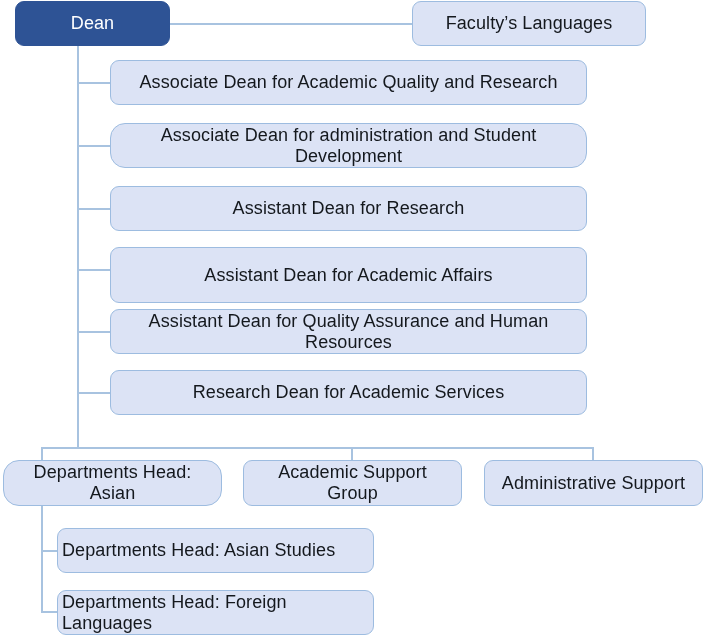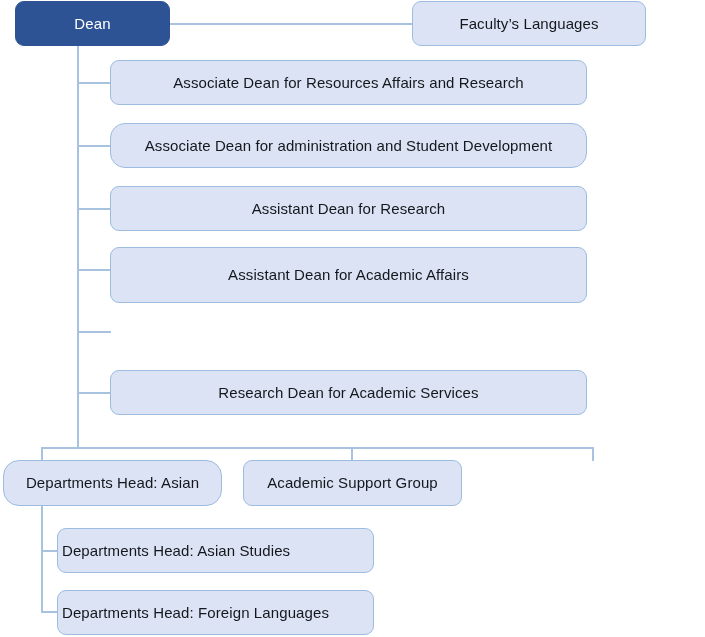--- a/index.html
+++ b/index.html
@@ -23,21 +23,21 @@
   .line-h { height: 2px; }
   .line-v { width: 2px; }
 
   
   .node {
     position: absolute;
     box-sizing: border-box;
     border-radius: 9px;
     display: flex;
     align-items: center;
-    font-size: 15px;
+    font-size: 18px;
     letter-spacing: 0.1px;
     line-height: 1.15;
   }
   .node-light {
     background: #DCE3F5;
     border: 1.4px solid #9DBCE0;
     color: #14181d;
   }
   .node-root {
     background: #2E5395;
@@ -82,48 +82,54 @@
 
   <div class="node node-root align-center" style="left:15px; top:1px; width:155px; height:45px;">
     <span>Dean</span>
   </div>
 
   <div class="node node-light align-center" style="left:412px; top:1px; width:234px; height:45px;">
     <span>Faculty’s Languages</span>
   </div>
 
   <div class="node node-light align-center" style="left:110px; top:60px; width:477px; height:45px;">
-    <span>Associate Dean for Resources Affairs and Research</span>
+    <span>Associate Dean for Academic Quality and Research</span>
   </div>
 
   <div class="node node-light align-center" style="left:110px; top:123px; width:477px; height:45px;border-radius:15px;">
     <span>Associate Dean for administration and Student Development</span>
   </div>
 
   <div class="node node-light align-center" style="left:110px; top:186px; width:477px; height:45px;">
     <span>Assistant Dean for Research</span>
   </div>
 
   <div class="node node-light align-center" style="left:110px; top:247px; width:477px; height:56px;">
     <span>Assistant Dean for Academic Affairs</span>
   </div>
 
+  <div class="node node-light align-center" style="left:110px; top:309px; width:477px; height:45px;">
+    <span>Assistant Dean for Quality Assurance and Human Resources</span>
+  </div>
 
   <div class="node node-light align-center" style="left:110px; top:370px; width:477px; height:45px;">
     <span>Research Dean for Academic Services</span>
   </div>
 
   <div class="node node-light align-center" style="left:3px; top:460px; width:219px; height:46px;border-radius:16px;">
     <span>Departments Head: Asian</span>
   </div>
 
   <div class="node node-light align-center" style="left:243px; top:460px; width:219px; height:46px;">
     <span>Academic Support Group</span>
   </div>
 
+  <div class="node node-light align-center" style="left:484px; top:460px; width:219px; height:46px;">
+    <span>Administrative Support</span>
+  </div>
 
   <div class="node node-light align-left" style="left:57px; top:528px; width:317px; height:45px;">
     <span>Departments Head: Asian Studies</span>
   </div>
 
   <div class="node node-light align-left" style="left:57px; top:590px; width:317px; height:45px;">
     <span>Departments Head: Foreign Languages</span>
   </div>
 
 </div>

